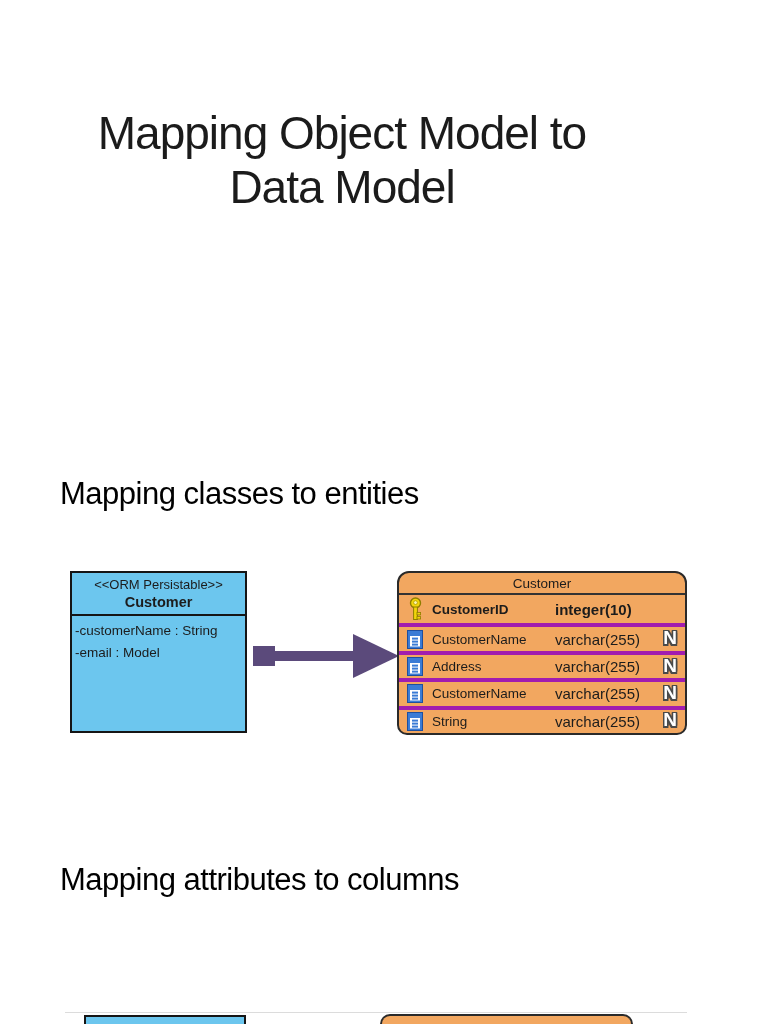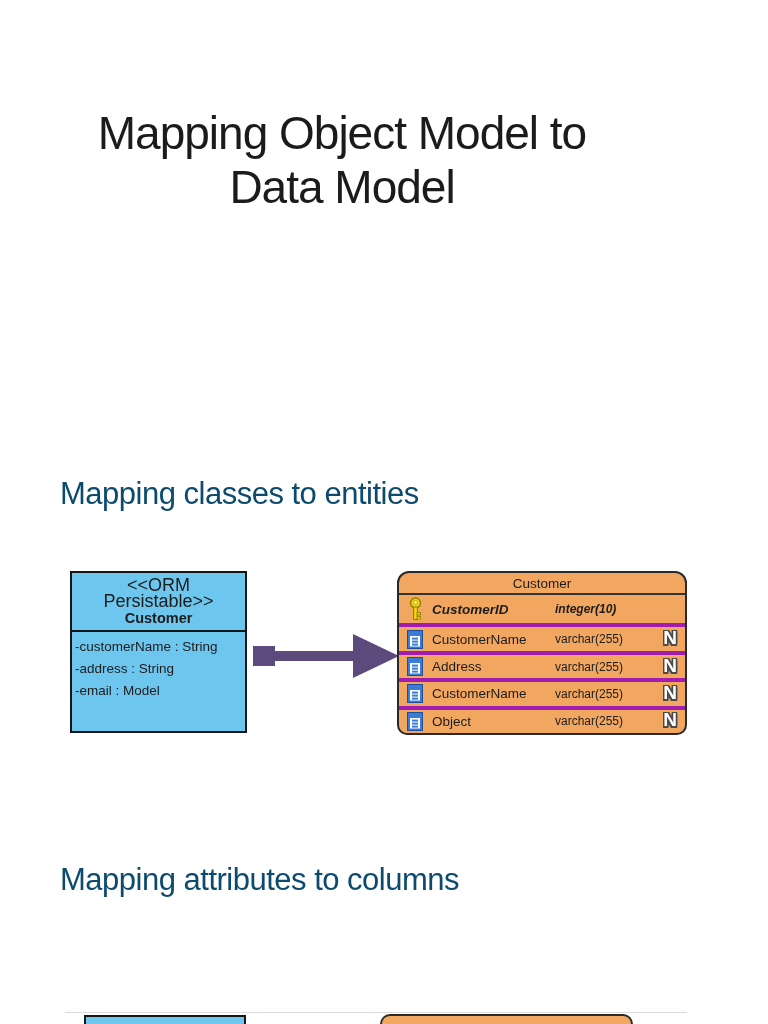--- a/index.html
+++ b/index.html
@@ -15,38 +15,38 @@
     position:absolute; top:106px; left:0; width:684px;
     text-align:center;
     font-size:46px; line-height:54px; font-weight:300;
     letter-spacing:-1px;
     white-space:pre-line;
     color:#1b1b1b;
   }
   .section-heading {
     position:absolute; left:60px;
     font-size:31px; font-weight:300; letter-spacing:-0.5px;
-    color:#0c4a6e; white-space:nowrap;
+    color:#000000; white-space:nowrap;
   }
   #heading-classes   { top:476px; }
   #heading-attrs     { top:862px; }
 
   
   .uml-class {
     position:absolute; left:70px; top:571px;
     width:177px; height:162px;
     background:#6cc6ee;
     border:2px solid #151515;
   }
   .uml-head {
     border-bottom:2px solid #151515;
     text-align:center;
     padding:4px 0 3px;
   }
-  .uml-stereotype { display:block; font-size:18px; line-height:16px; }
+  .uml-stereotype { display:block; font-size:13px; line-height:16px; }
   .uml-name { display:block; font-size:14.5px; line-height:18px; font-weight:bold; }
   .uml-attrs { padding:4px 2px 0 3px; }
   .uml-attr { font-size:13.5px; line-height:22px; white-space:nowrap; }
 
   
   .map-arrow { position:absolute; left:253px; top:630px; width:146px; height:50px; }
 
   
   .etable {
     position:absolute; left:397px; top:571px;
@@ -63,24 +63,24 @@
     font-size:13.5px;
     border-bottom:2px solid #333333;
   }
   .etable-row {
     flex:1 1 auto;
     display:flex; align-items:center;
     position:relative;
     padding-left:7px;
   }
   .etable-row + .etable-row { border-top:4px solid #a21caf; }
-  .etable-row.pk { font-weight:bold;font-style:italic; }
+  .etable-row.pk { font-weight:bold; }
   .row-icon { width:18px; flex:0 0 18px; margin-right:8px; display:flex; justify-content:center; }
   .ename { font-size:13.5px; width:123px; flex:0 0 123px; white-space:nowrap; }
-  .etype { font-size:12px; white-space:nowrap; }
+  .etype { font-size:15px; white-space:nowrap; }
   .nbadge {
     position:absolute; right:8px; top:50%; transform:translateY(-54%);
     font-weight:bold; font-size:19px; color:#ffffff;
     text-shadow:
       -1.5px -1.5px 0 #4a4a4a, 1.5px -1.5px 0 #4a4a4a,
       -1.5px  1.5px 0 #4a4a4a, 1.5px  1.5px 0 #4a4a4a,
       -1.5px  0    0 #4a4a4a, 1.5px  0    0 #4a4a4a,
        0   -1.5px  0 #4a4a4a, 0    1.5px 0 #4a4a4a;
   }
 
@@ -111,21 +111,20 @@
 
   <div class="section-heading" id="heading-classes">Mapping classes to entities</div>
 
   <div class="uml-class">
     <div class="uml-head">
       <span class="uml-stereotype">&lt;&lt;ORM Persistable&gt;&gt;</span>
       <span class="uml-name">Customer</span>
     </div>
     <div class="uml-attrs">
       <div class="uml-attr">-customerName : String</div>
-      <div class="uml-attr">-address : String</div>
       <div class="uml-attr">-email : Model</div>
     </div>
   </div>
 
   <svg class="map-arrow" viewBox="0 0 146 50" xmlns="http://www.w3.org/2000/svg">
     <rect x="0" y="16" width="22" height="20" fill="#5b4a7b"></rect>
     <rect x="20" y="21" width="82" height="10" fill="#5b4a7b"></rect>
     <polygon points="100,4 146,26 100,48" fill="#5b4a7b"></polygon>
   </svg>
 
@@ -194,21 +193,21 @@
     <div class="etable-row">
       <span class="row-icon">
         <svg width="16" height="19" viewBox="0 0 16 19">
           <rect x="0.5" y="0.5" width="15" height="18" fill="#3a7bd5" stroke="#1f4f9e"></rect>
           <rect x="3" y="6" width="10" height="10.5" fill="#ffffff"></rect>
           <rect x="5" y="7.6" width="6" height="2" fill="#3a7bd5"></rect>
           <rect x="5" y="10.6" width="6" height="2" fill="#3a7bd5"></rect>
           <rect x="5" y="13.6" width="6" height="2" fill="#3a7bd5"></rect>
         </svg>
       </span>
-      <span class="ename">Object</span>
+      <span class="ename">String</span>
       <span class="etype">varchar(255)</span>
       <span class="nbadge">N</span>
     </div>
   </div>
 
   <div class="section-heading" id="heading-attrs">Mapping attributes to columns</div>
 
   <div class="fig2-line"></div>
   <div class="fig2-class"></div>
   <div class="fig2-entity"></div>

